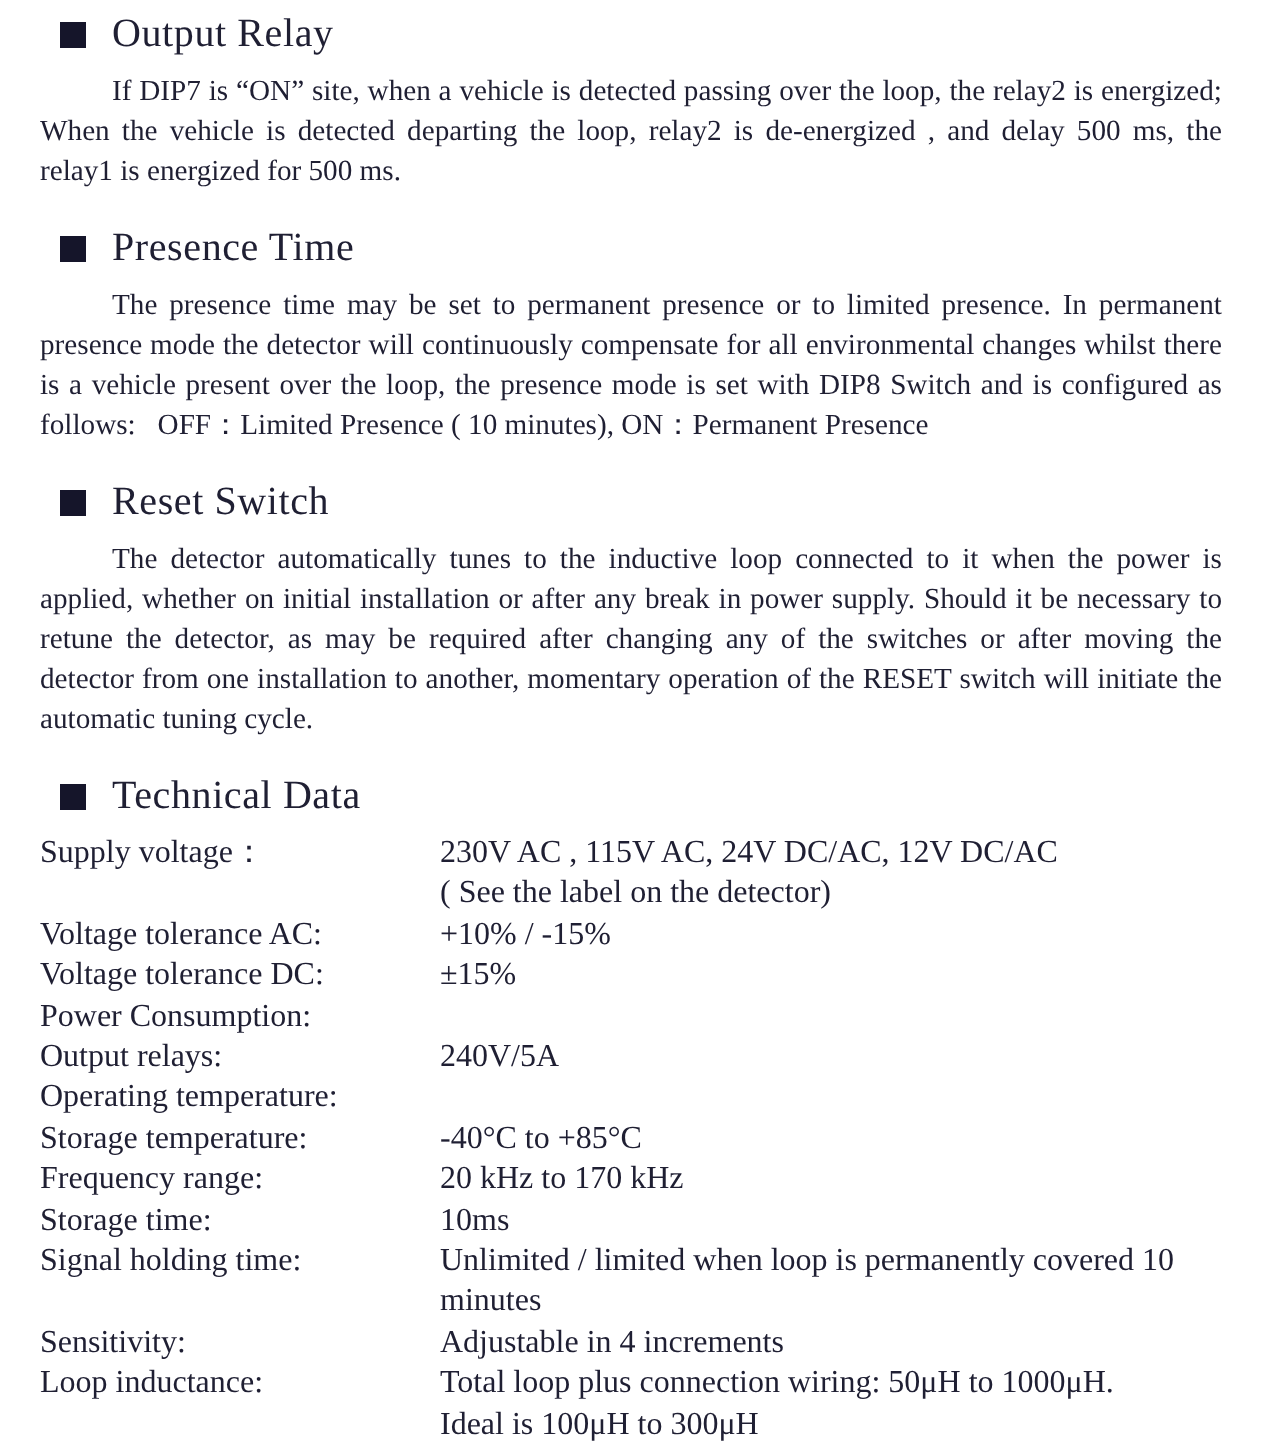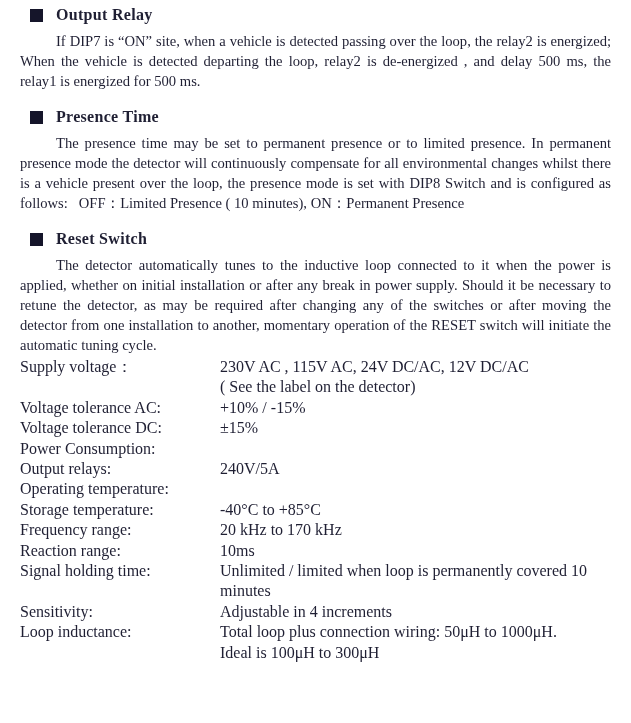--- a/index.html
+++ b/index.html
@@ -19,22 +19,22 @@
     width: 631px;
     height: 723px;
     padding: 4px 20px 0 20px;
     background: #ffffff;
   }
   .section-heading {
     display: flex;
     align-items: center;
     gap: 13px;
     margin: 17px 0 7px 10px;
-    font-size: 16px;
-    font-weight: bold;
+    font-size: 20px;
+    font-weight: normal;
     letter-spacing: 0.3px;
   }
   .section-heading.first {
     margin-top: 2px;
   }
   .bullet {
     width: 13px;
     height: 13px;
     background: #15152a;
     flex: 0 0 auto;
@@ -87,20 +87,24 @@
 
   <div class="section">
     <div class="section-heading">
       <span class="bullet"></span>
       <span>Reset Switch</span>
     </div>
     <p class="body-par">The detector automatically tunes to the inductive loop connected to it when the power is applied, whether on initial installation or after any break in power supply. Should it be necessary to retune the detector, as may be required after changing any of the switches or after moving the detector from one installation to another, momentary operation of the RESET switch will initiate the automatic tuning cycle.</p>
   </div>
 
   <div class="section">
+    <div class="section-heading">
+      <span class="bullet"></span>
+      <span>Technical Data</span>
+    </div>
 
     <div class="tech-table">
       <div class="tech-row">
         <span class="tech-label">Supply voltage：</span>
         <span class="tech-value">230V AC , 115V AC, 24V DC/AC, 12V DC/AC</span>
       </div>
       <div class="tech-row">
         <span class="tech-label"></span>
         <span class="tech-value">( See the label on the detector)</span>
       </div>
@@ -124,21 +128,21 @@
       </div>
       <div class="tech-row">
         <span class="tech-label">Storage temperature:</span>
         <span class="tech-value">-40°C to +85°C</span>
       </div>
       <div class="tech-row">
         <span class="tech-label">Frequency range:</span>
         <span class="tech-value">20 kHz to 170 kHz</span>
       </div>
       <div class="tech-row">
-        <span class="tech-label">Reaction range:</span>
+        <span class="tech-label">Storage time:</span>
         <span class="tech-value">10ms</span>
       </div>
       <div class="tech-row">
         <span class="tech-label">Signal holding time:</span>
         <span class="tech-value">Unlimited / limited when loop is permanently covered 10 minutes</span>
       </div>
       <div class="tech-row">
         <span class="tech-label">Sensitivity:</span>
         <span class="tech-value">Adjustable in 4 increments</span>
       </div>

